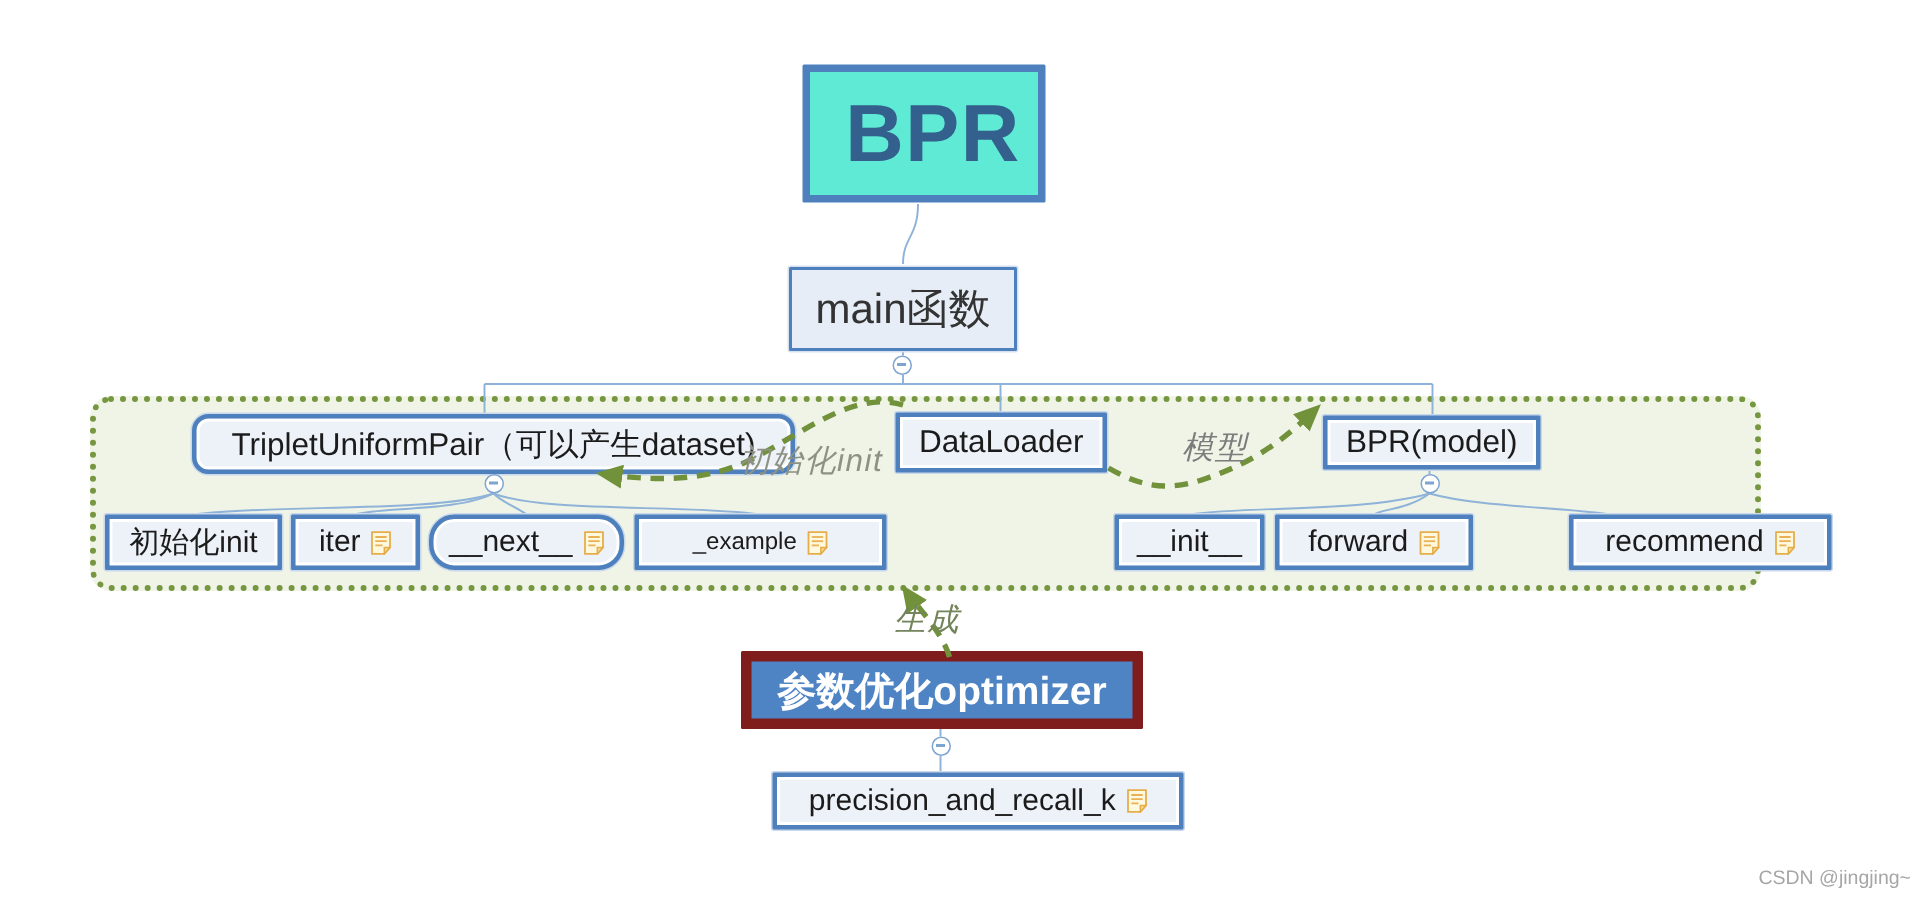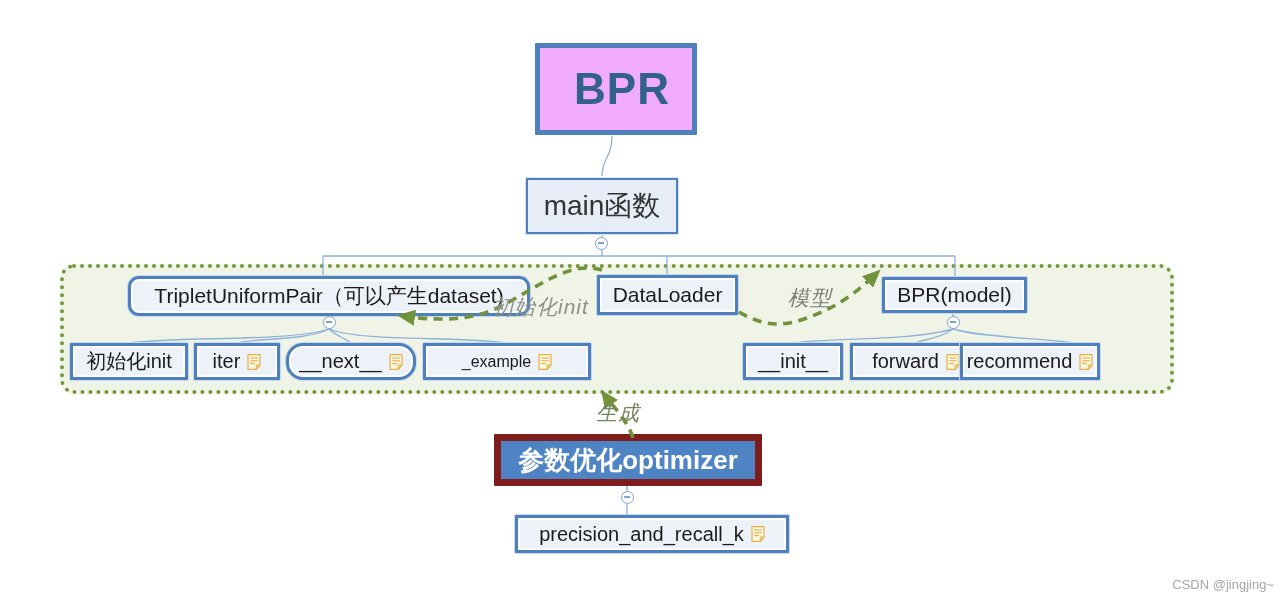--- a/index.html
+++ b/index.html
@@ -13,21 +13,21 @@
     position:absolute;left:60px;top:264px;width:1114px;height:130px;box-sizing:border-box;
     background:#EFF4E6;border:4px dotted #76963F;border-radius:14px;z-index:0;
   }
   .node{
     position:absolute;box-sizing:border-box;display:flex;align-items:center;justify-content:center;gap:7px;
     background:#EDF1F8;border:3px solid #4E80BD;border-radius:1px;
     box-shadow:0 0 0 1px #C9D8EB, inset 0 0 0 2px #ffffff;
     font-size:21px;color:#1b1b1b;white-space:nowrap;z-index:2;
   }
   .node.root{
-    border-width:5px;background:#f0abfc;color:#33608C;font-weight:bold;font-size:44px;
+    border-width:5px;background:#5eead4;color:#33608C;font-weight:bold;font-size:54px;
     letter-spacing:1px;box-shadow:none;padding-left:12px;
   }
   .node.main{border-width:2px;background:#E6EDF7;color:#333;font-size:28px;box-shadow:0 0 0 1px #D5E1F0;}
   .node.filled{
     background:#4E83C4;border:7px solid #7f1d1d;color:#ffffff;font-weight:bold;font-size:26px;
     box-shadow:none;
   }
   .toggle{
     position:absolute;width:13px;height:13px;box-sizing:border-box;border:1px solid #7EA4D0;
     border-radius:50%;background:#fff;z-index:4;display:flex;align-items:center;justify-content:center;
@@ -127,21 +127,21 @@
     <span>forward</span>
     <svg class="note" width="14" height="16" viewBox="0 0 14 16">
       <path d="M1,0.7 H13 V11 L9.2,15.3 H1 Z" fill="#FEF8DE" stroke="#E5AE49" stroke-width="1.2" stroke-linejoin="round"></path>
       <path d="M13,11 L9.2,11 L9.2,15.3 Z" fill="#F3D993" stroke="#E5AE49" stroke-width="1"></path>
       <line x1="3.2" y1="4" x2="10.8" y2="4" stroke="#E8B254" stroke-width="1.2"></line>
       <line x1="3.2" y1="6.8" x2="10.8" y2="6.8" stroke="#E8B254" stroke-width="1.2"></line>
       <line x1="3.2" y1="9.6" x2="8" y2="9.6" stroke="#E8B254" stroke-width="1.2"></line>
     </svg>
   </div>
 
-  <div class="node" style="left:960px;top:343px;width:140px;height:37px;font-size:20px;text-align:right;">
+  <div class="node" style="left:1046px;top:343px;width:175px;height:37px;font-size:20px;text-align:right;">
     <span>recommend</span>
     <svg class="note" width="14" height="16" viewBox="0 0 14 16">
       <path d="M1,0.7 H13 V11 L9.2,15.3 H1 Z" fill="#FEF8DE" stroke="#E5AE49" stroke-width="1.2" stroke-linejoin="round"></path>
       <path d="M13,11 L9.2,11 L9.2,15.3 Z" fill="#F3D993" stroke="#E5AE49" stroke-width="1"></path>
       <line x1="3.2" y1="4" x2="10.8" y2="4" stroke="#E8B254" stroke-width="1.2"></line>
       <line x1="3.2" y1="6.8" x2="10.8" y2="6.8" stroke="#E8B254" stroke-width="1.2"></line>
       <line x1="3.2" y1="9.6" x2="8" y2="9.6" stroke="#E8B254" stroke-width="1.2"></line>
     </svg>
   </div>
 

